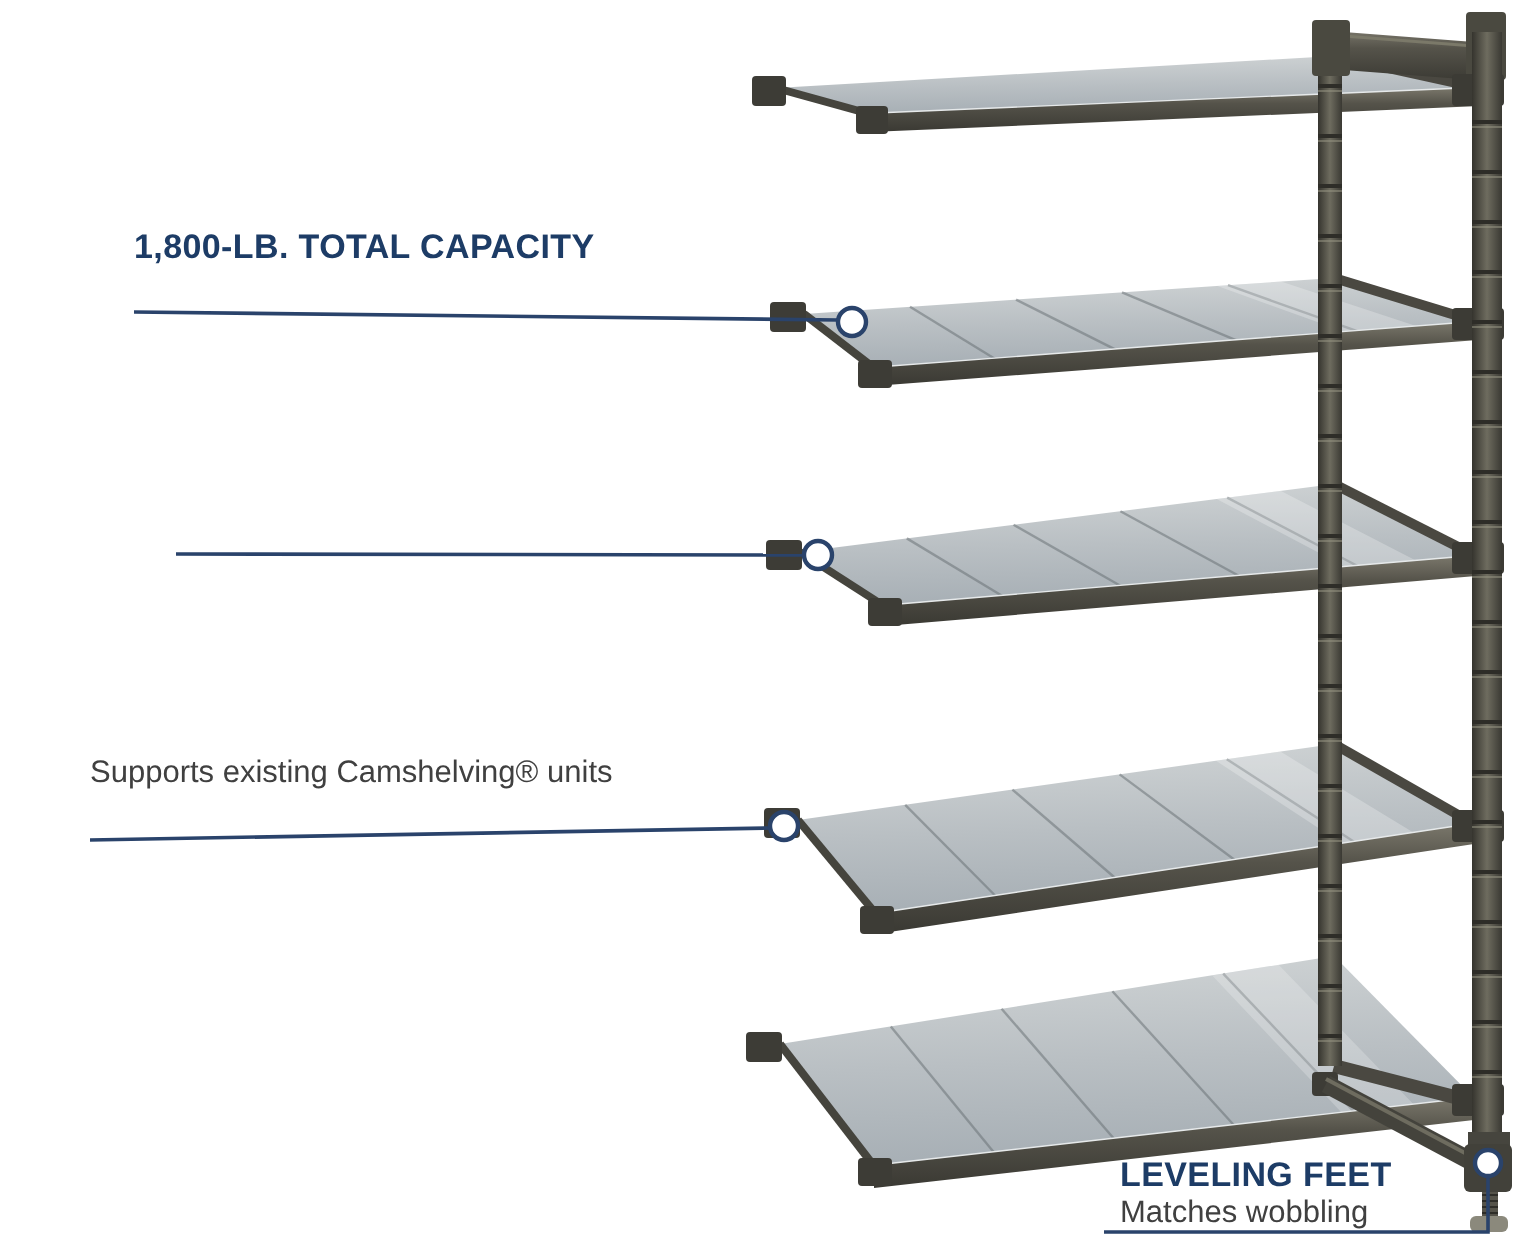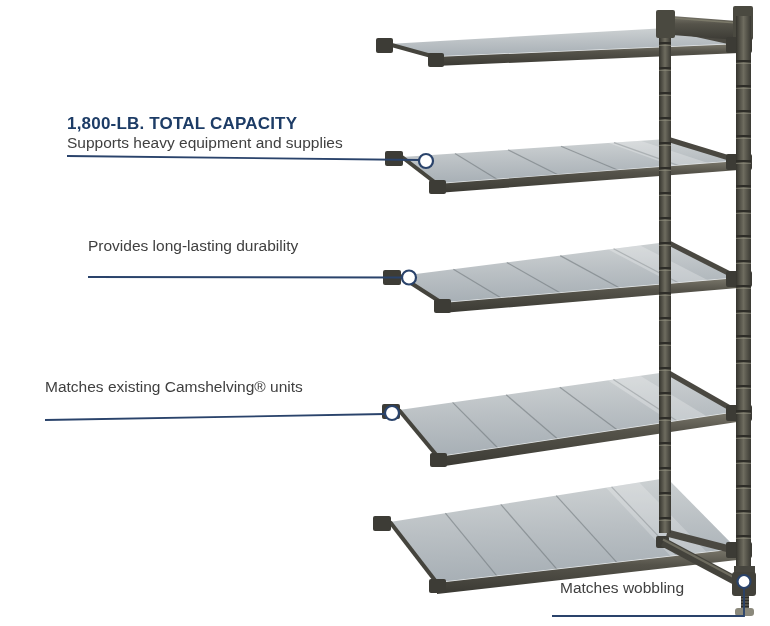--- a/index.html
+++ b/index.html
@@ -160,28 +160,27 @@
       <polyline points="552,616 744,616 744,588" stroke-width="1.8" stroke="#2a436b"></polyline>
       <circle cx="426" cy="161" r="7" fill="#ffffff" stroke-width="2.2" stroke="#2a436b"></circle>
       <circle cx="409" cy="277.5" r="7" fill="#ffffff" stroke-width="2.2" stroke="#2a436b"></circle>
       <circle cx="392" cy="413" r="7" fill="#ffffff" stroke-width="2.2" stroke="#2a436b"></circle>
       <circle cx="744" cy="581.5" r="6.5" fill="#ffffff" stroke-width="2.2" stroke="#2a436b"></circle>
     </g>
   </svg>
 
   <div class="callout" style="left:67px;top:114px">
     <div class="callout-title">1,800-LB. TOTAL CAPACITY</div>
-    <div class="callout-desc">Supports heavy equipment and supplies</div>
   </div>
 
   <div class="callout" style="left:88px;top:236px">
-    <div class="callout-desc">Provides long-lasting durability</div>
   </div>
 
   <div class="callout" style="left:45px;top:377px">
-    <div class="callout-desc">Matches existing Camshelving® units</div>
+    <div class="callout-desc">Supports existing Camshelving® units</div>
   </div>
 
   <div class="callout" style="left:560px;top:578px">
+    <div class="callout-title">LEVELING FEET</div>
     <div class="callout-desc">Matches wobbling</div>
   </div>
 
 </div>
 
 </body></html>

